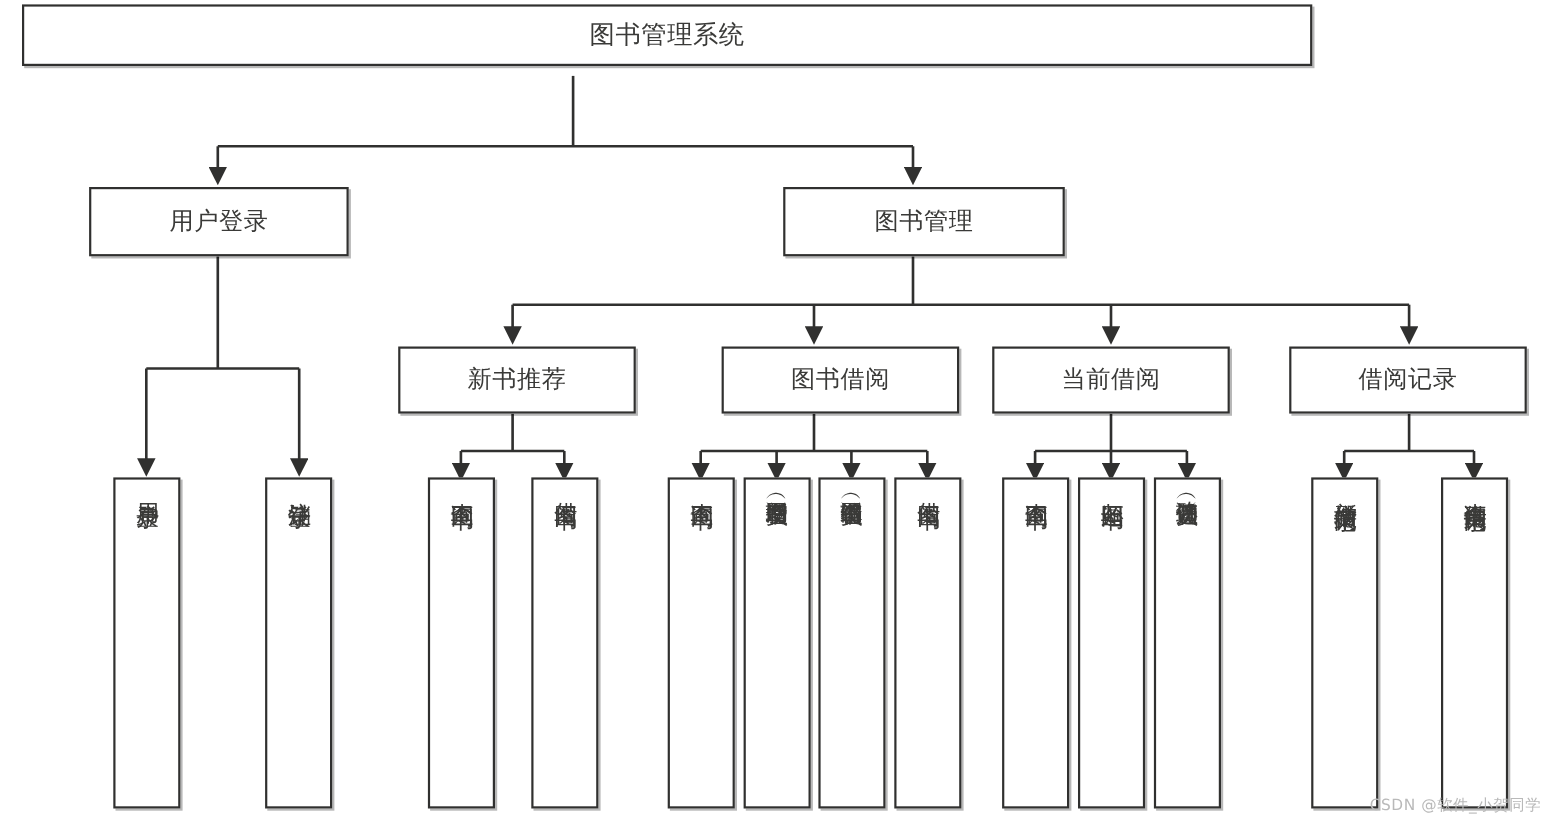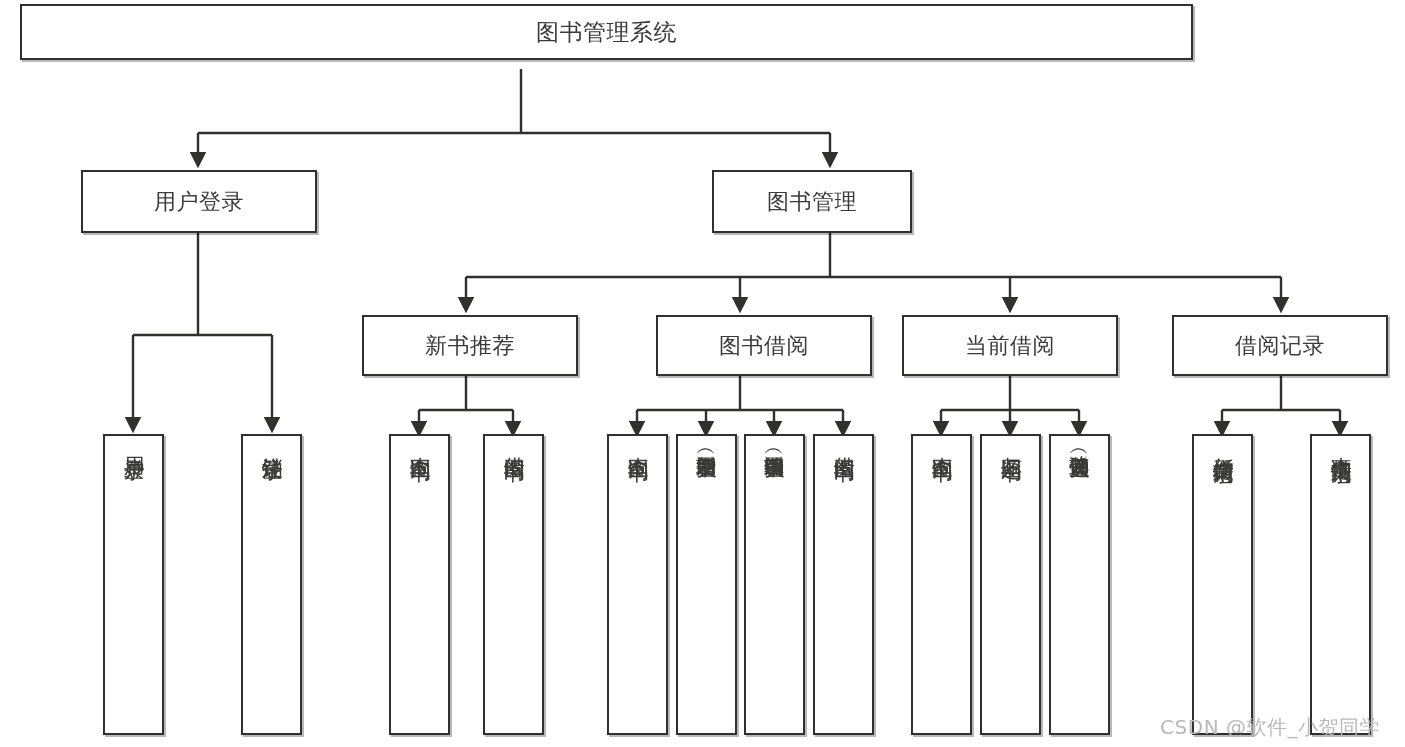--- a/index.html
+++ b/index.html
@@ -65,23 +65,23 @@
     letter-spacing: 1.5px;
     text-align: center;
     max-height: 100%;
   }
   .node.vert.tall .lbl {
     font-size: 20px;
     letter-spacing: 0.5px;
   }
   .watermark {
     position: absolute;
-    right: 25px;
+    right: 4px;
     bottom: 6px;
-    font-size: 20px;
+    font-size: 14px;
     color: #b9b9b9;
     letter-spacing: 0.5px;
     z-index: 5;
     white-space: nowrap;
   }
 </style>
 </head>
 <body>
 
 <div id="canvas">
@@ -136,21 +136,21 @@
     </g>
   </svg>
 
   <div class="node horiz root" style="left:20px; top:4px; width:1173px; height:56px;">
     <span class="lbl">图书管理系统</span>
   </div>
 
   <div class="node horiz" style="left:81px; top:170px; width:236px; height:63px;">
     <span class="lbl">用户登录</span>
   </div>
-  <div class="node horiz" style="left:712px; top:170px; width:200px; height:63px;">
+  <div class="node horiz" style="left:712px; top:170px; width:256px; height:63px;">
     <span class="lbl">图书管理</span>
   </div>
 
   <div class="node horiz" style="left:362px; top:315px; width:216px; height:61px;">
     <span class="lbl">新书推荐</span>
   </div>
   <div class="node horiz" style="left:632px; top:315px; width:216px; height:61px;margin-left:24px;">
     <span class="lbl">图书借阅</span>
   </div>
   <div class="node horiz" style="left:902px; top:315px; width:216px; height:61px;justify-content:center;">

